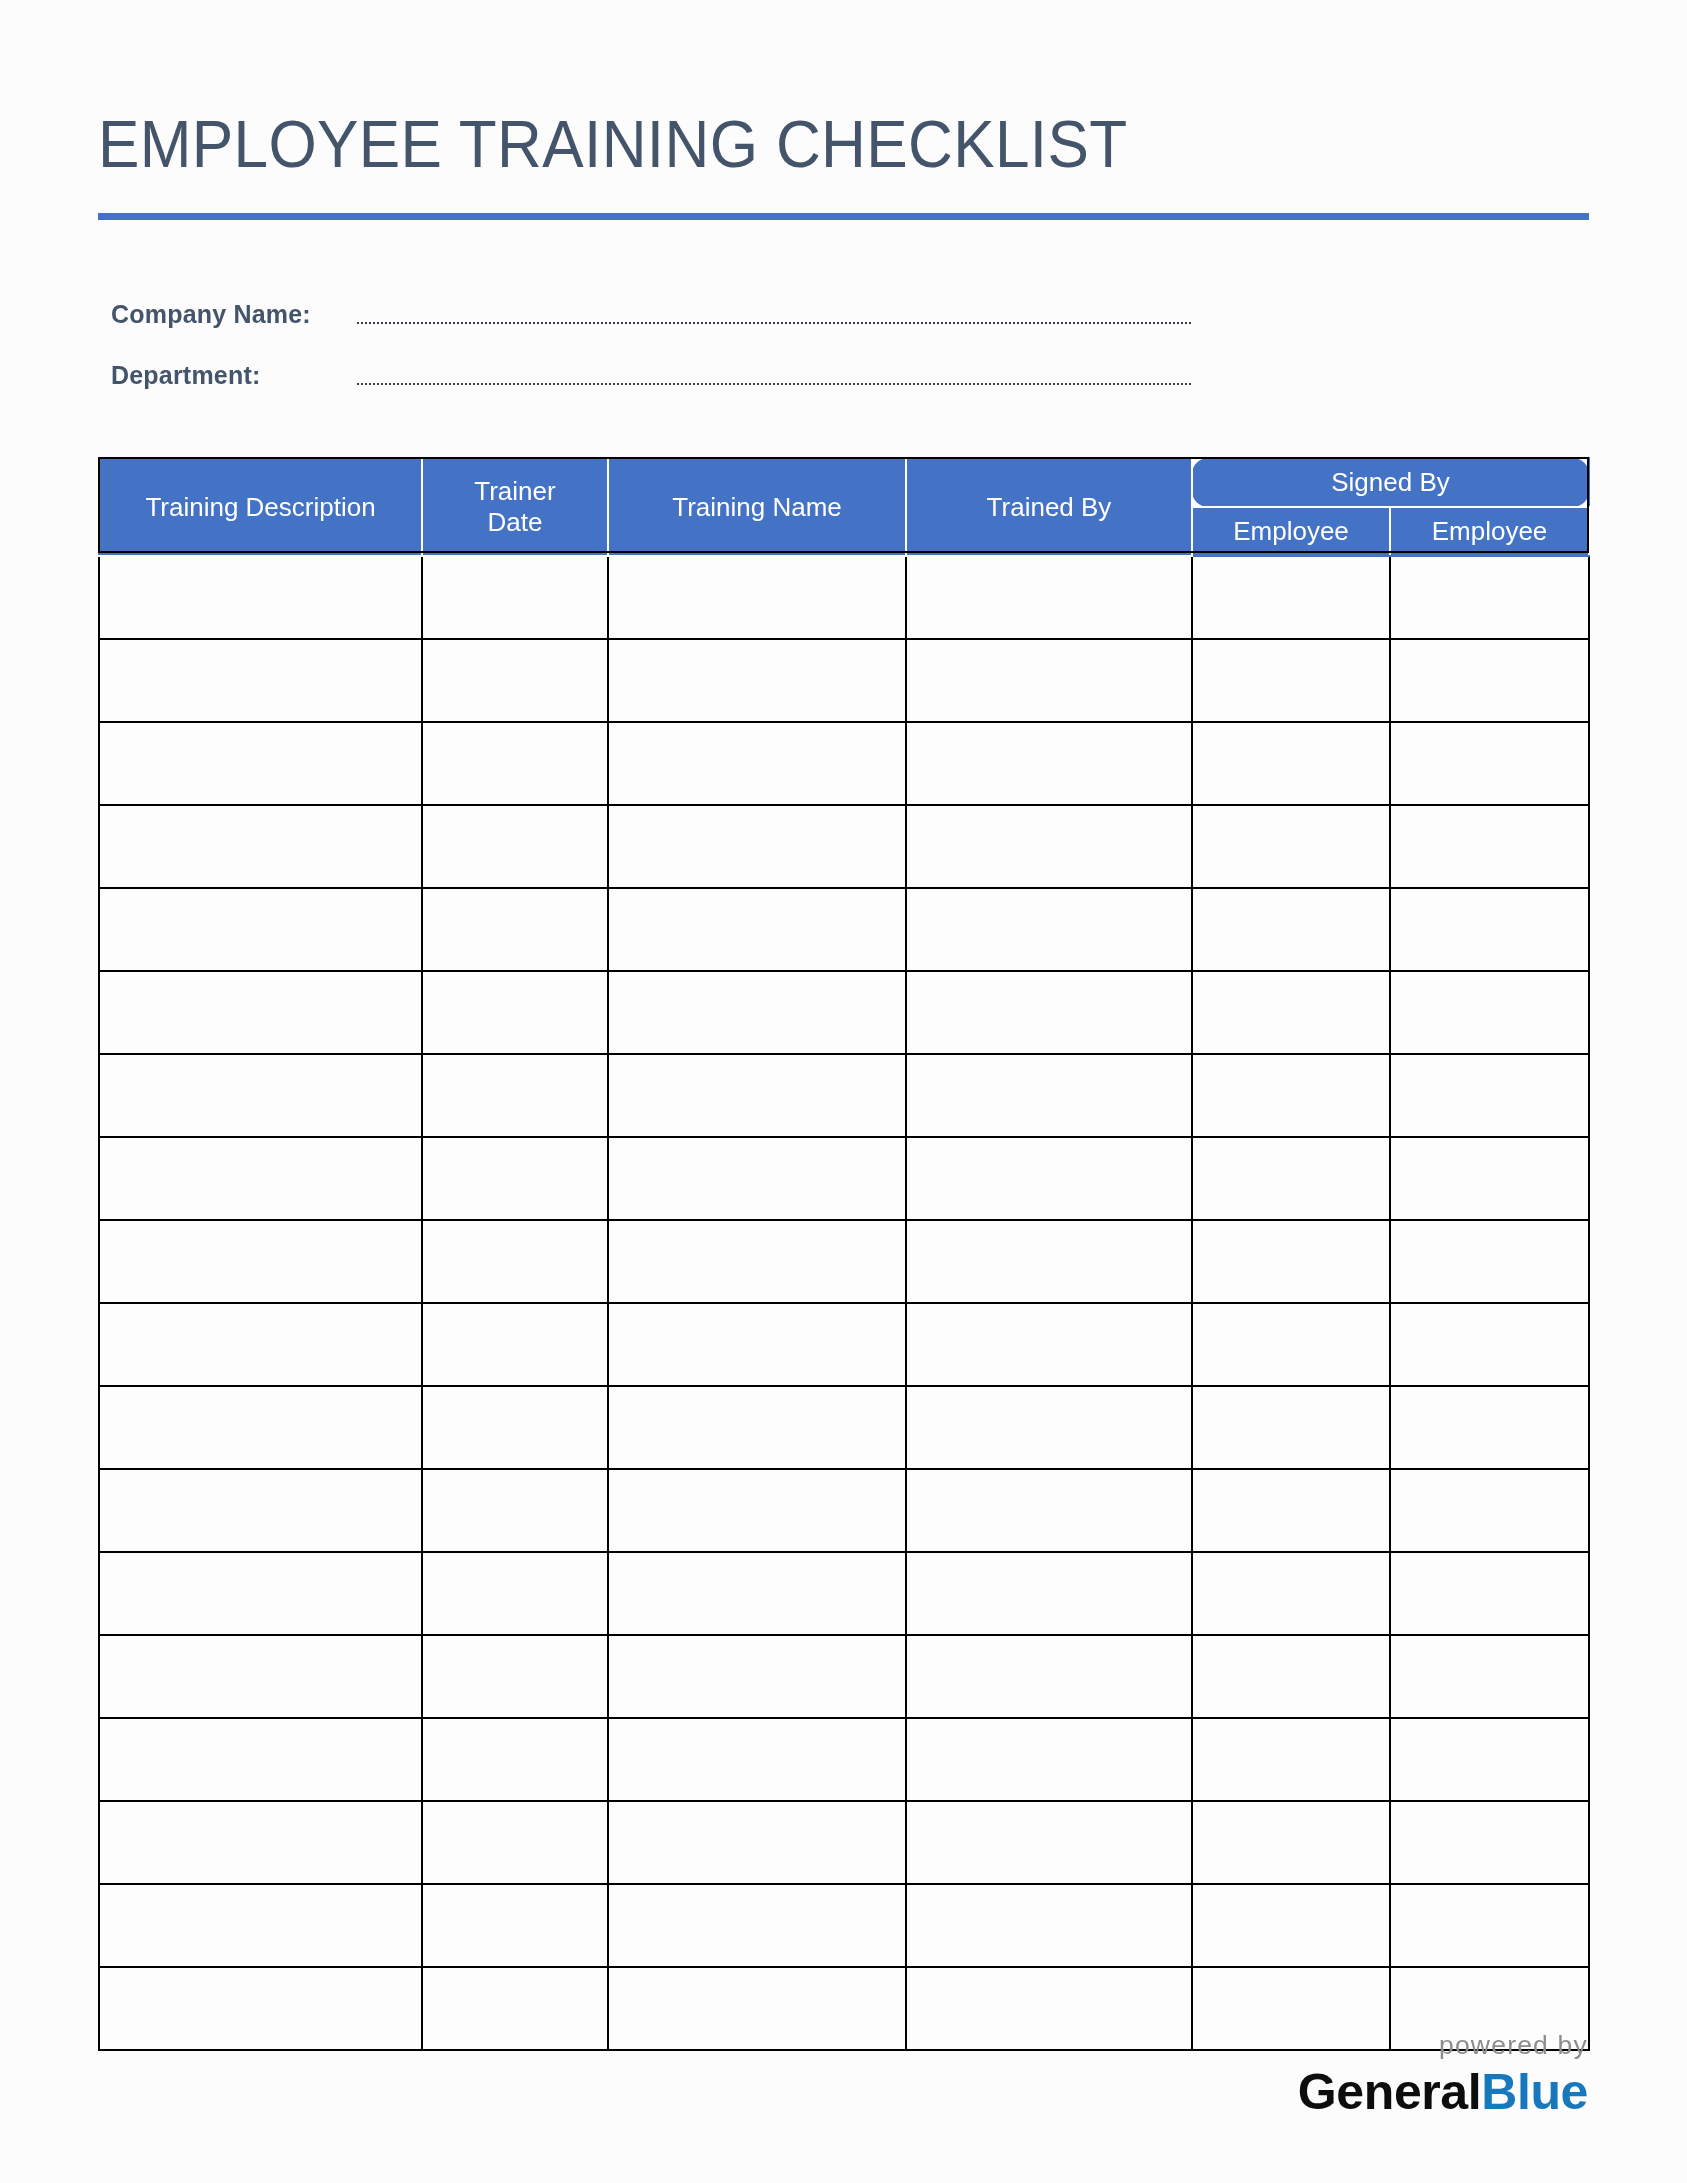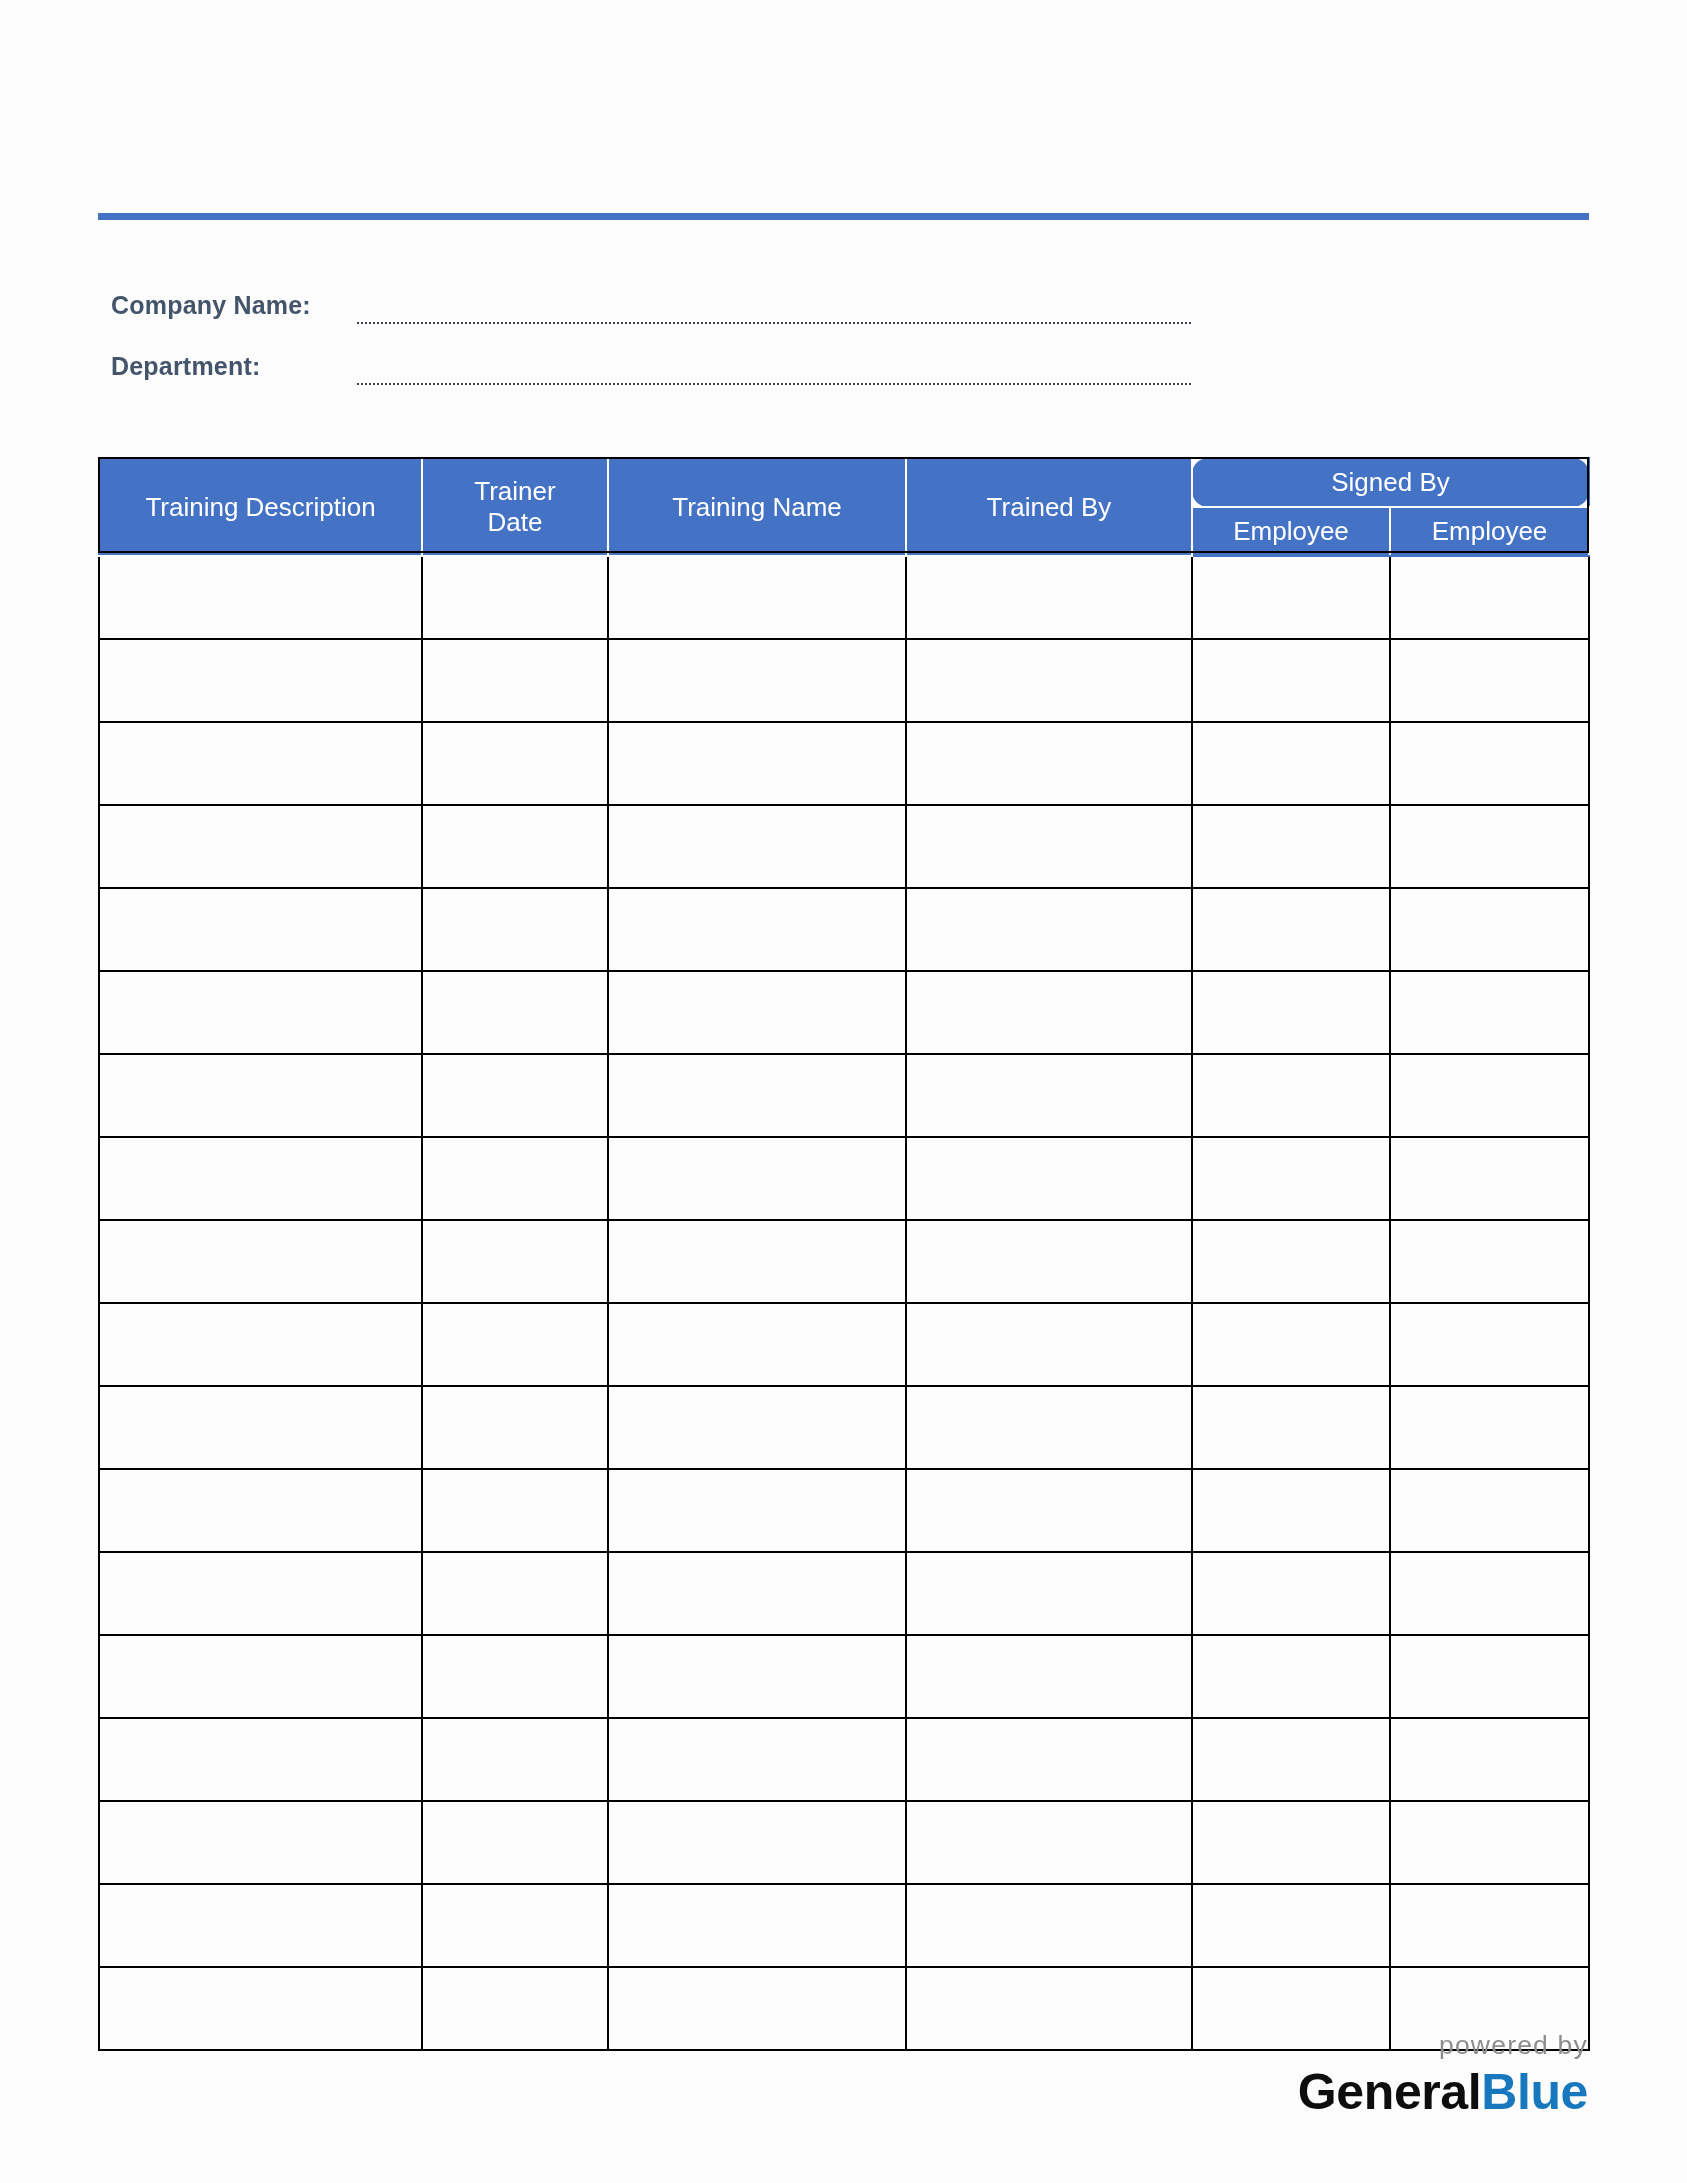--- a/index.html
+++ b/index.html
@@ -57,21 +57,21 @@
     top: 281px;
     width: 1687px;
   }
   .form-row {
     position: relative;
     height: 61px;
   }
   .form-label {
     position: absolute;
     left: 111px;
-    top: 10px;
+    top: 19px;
     font-size: 25px;
     font-weight: bold;
     color: #44546a;
     letter-spacing: 0.2px;
     white-space: nowrap;
   }
   .form-line {
     position: absolute;
     left: 357px;
     top: 41px;
@@ -177,20 +177,23 @@
     font-weight: bold;
   }
   .brand .general { color: #0d0d0d; }
   .brand .blue { color: #1878be; }
 </style>
 </head>
 <body>
 
 <div class="page">
 
+  <div class="title-block">
+    <div class="doc-title">EMPLOYEE TRAINING CHECKLIST</div>
+  </div>
   <div class="title-rule"></div>
 
   <div class="form-area">
 
     <div class="form-row">
       <span class="form-label">Company Name:</span>
       <span class="form-line" placeholder=""></span>
     </div>
 
     <div class="form-row">

